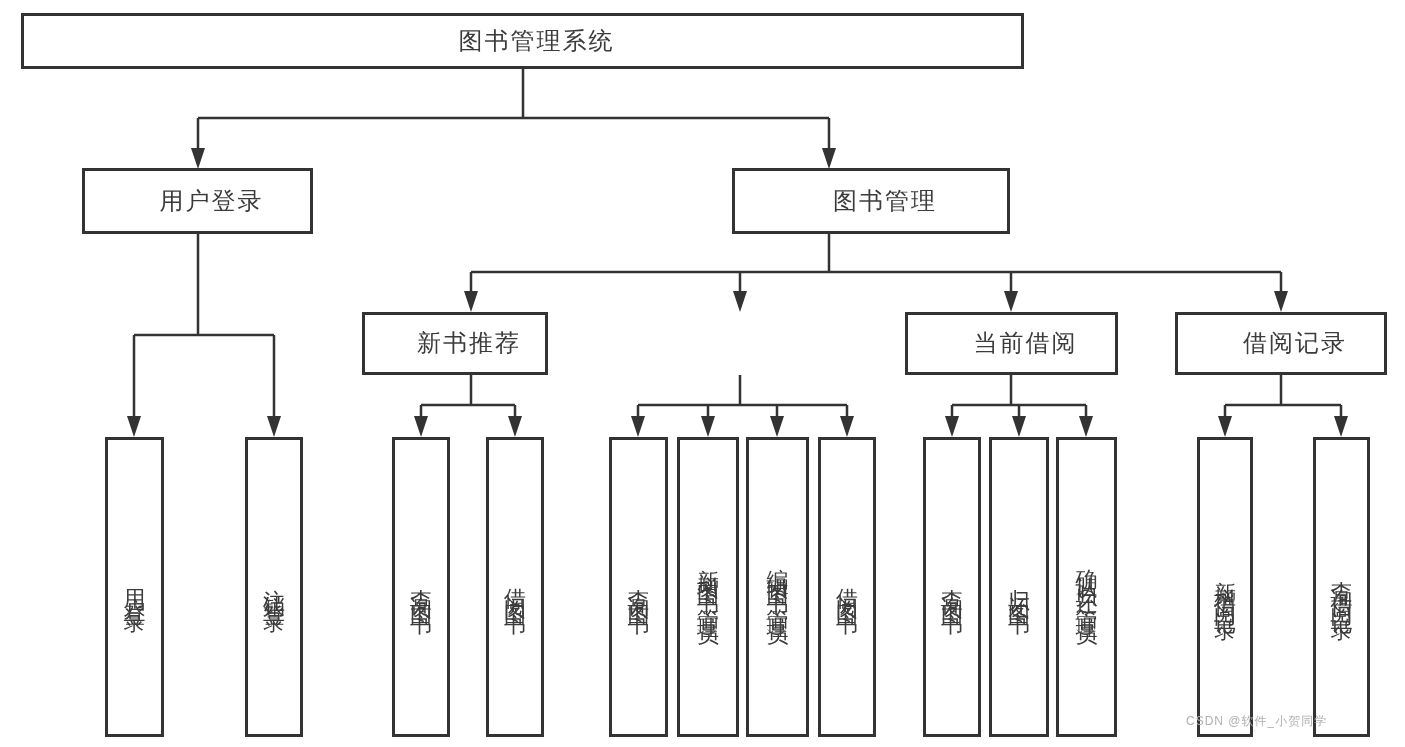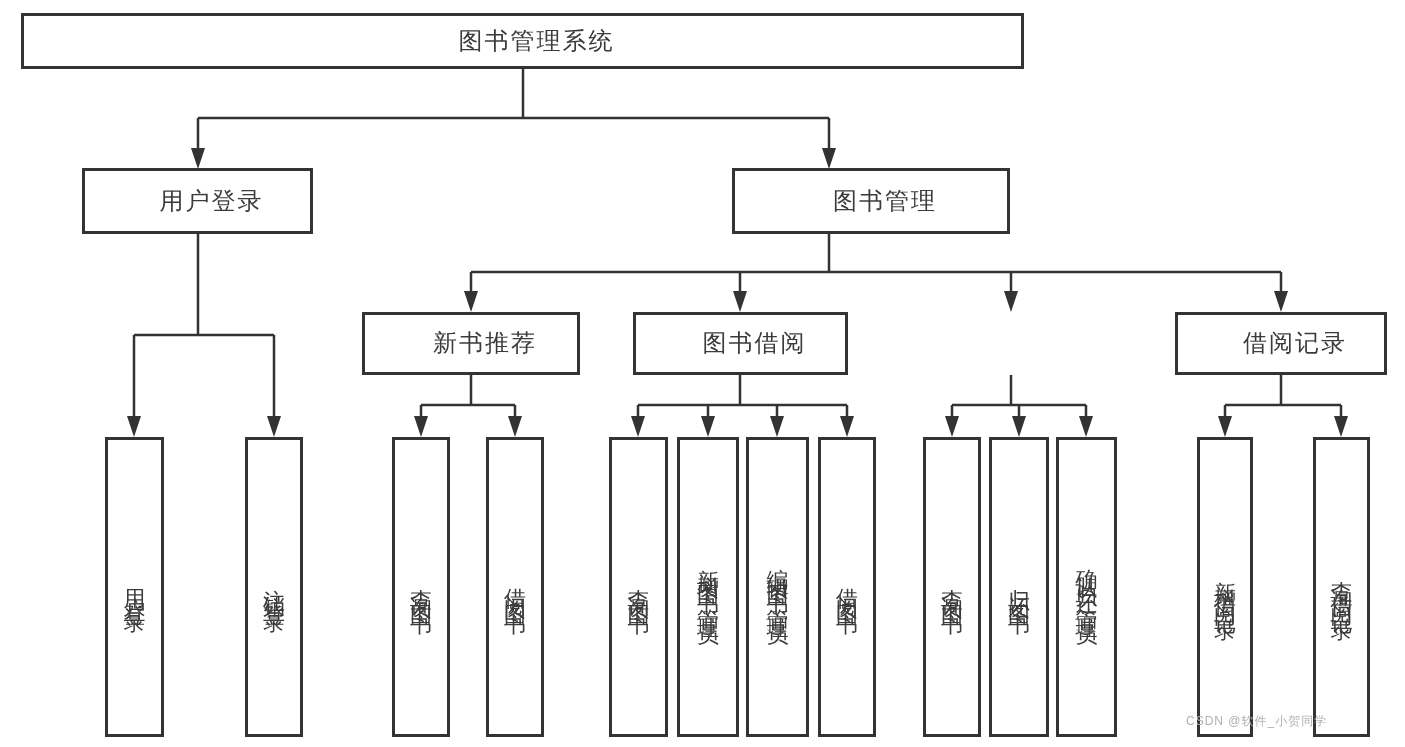--- a/index.html
+++ b/index.html
@@ -101,22 +101,22 @@
       <polygon points="1218,416 1232,416 1225,437"></polygon>
       <polygon points="1334,416 1348,416 1341,437"></polygon>
     </g>
   </svg>
 
   <div class="box h" style="left:21px; top:13px; width:1003px; height:56px;">图书管理系统</div>
 
   <div class="box h" style="left:82px; top:168px; width:231px; height:66px;">用户登录</div>
   <div class="box h" style="left:710px; top:168px; width:278px; height:66px;margin-left:22px;">图书管理</div>
 
-  <div class="box h" style="left:362px; top:312px; width:218px; height:63px;">新书推荐</div>
-  <div class="box h" style="left:633px; top:312px; width:215px; height:63px;">图书借阅</div>
+  <div class="box h" style="left:362px; top:312px; width:186px; height:63px;">新书推荐</div>
+  <div class="box h" style="left:905px; top:312px; width:213px; height:63px;">当前借阅</div>
   <div class="box h" style="left:1175px; top:312px; width:212px; height:63px;">借阅记录</div>
 
   <div class="box v" style="left:105px; top:437px; width:59px; height:300px;">用户登录</div>
   <div class="box v" style="left:245px; top:437px; width:58px; height:300px;">注销登录</div>
 
   <div class="box v" style="left:392px; top:437px; width:58px; height:300px;">查询图书</div>
   <div class="box v" style="left:486px; top:437px; width:58px; height:300px;">借阅图书</div>
 
   <div class="box v" style="left:609px; top:437px; width:59px; height:300px;">查询图书</div>
   <div class="box v" style="left:677px; top:437px; width:62px; height:300px;">新增图书（管理员）</div>

